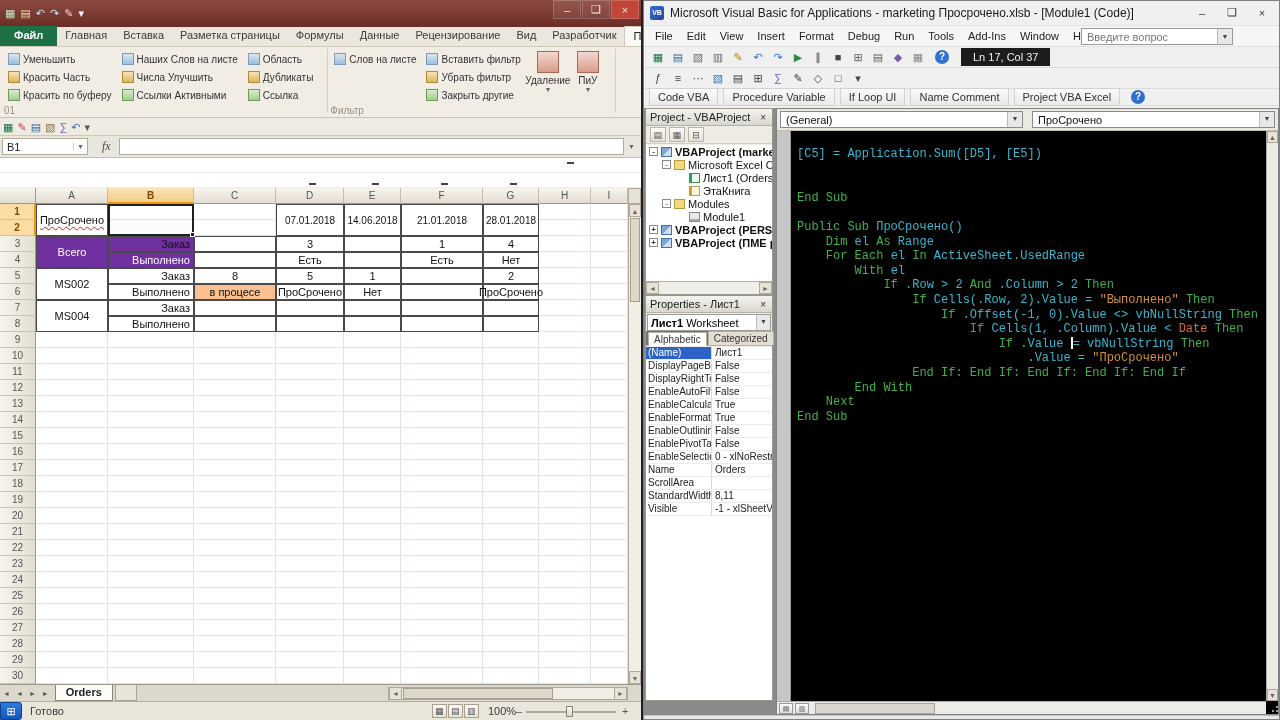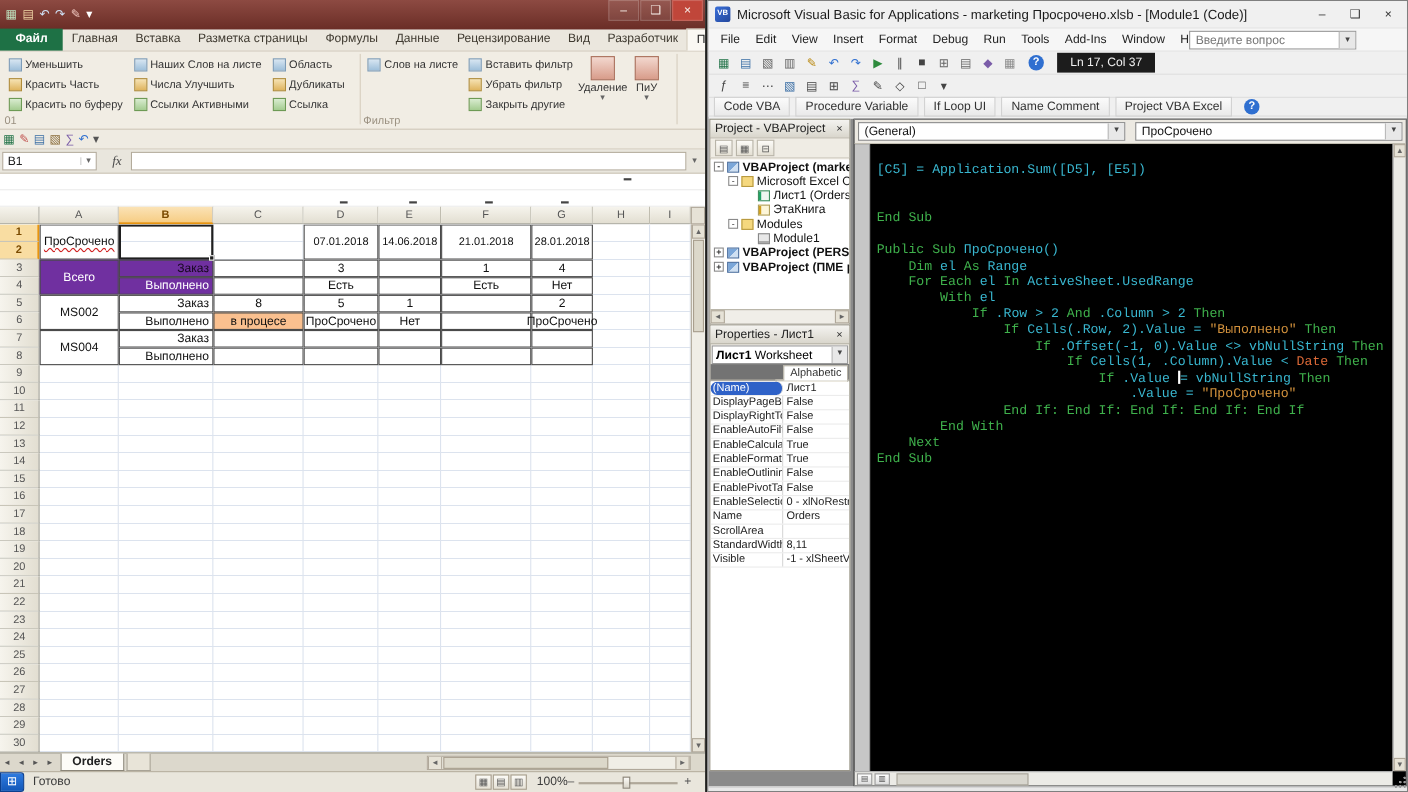--- a/index.html
+++ b/index.html
@@ -136,28 +136,28 @@
   .ti-proj{background:linear-gradient(135deg,#7ba7d9 50%,#cfe0f2 50%);border:1px solid #4a6e9e;}
   .ti-folder{background:#f5d87e;border:1px solid #b89a40;}
   .ti-sheet{background:#eef6f0;border:1px solid #3f8f5f;box-shadow:inset 2px 0 #21a366;}
   .ti-book{background:#fdf6d8;border:1px solid #b0a060;box-shadow:inset 2px 0 #d0a020;}
   .ti-module{background:#e8e8e8;border:1px solid #888;box-shadow:inset 0 -2px #aaa;}
   .proj-hscroll{position:absolute;left:0;right:0;bottom:0;height:13px;background:#f0eee8;border-top:1px solid #b4b0a4;display:flex;justify-content:space-between;}
   .proj-hscroll .hb{width:13px;font-size:7px;color:#666;text-align:center;line-height:12px;background:#e6e2d6;border:1px solid #b0a89a;}
 
   .prop-combo{height:17px;margin:1px 1px 0;background:#fff;border:1px solid #9a9a9a;display:flex;align-items:center;font-size:11px;padding-left:3px;white-space:nowrap;overflow:hidden;}
   .prop-combo .dd{margin-left:auto;width:14px;height:15px;background:#e8e8e8;border-left:1px solid #bbb;font-size:7px;text-align:center;line-height:14px;color:#444;flex:none;}
-  .prop-tabs{height:15px;display:flex;align-items:flex-end;padding-left:2px;background:#737373;border-bottom:1px solid #b4b0a4;flex-direction:column;}
+  .prop-tabs{height:15px;display:flex;align-items:flex-end;padding-left:2px;background:#737373;border-bottom:1px solid #b4b0a4;}
   .ptab{font-size:10px;color:#333;padding:1px 5px;border:1px solid #b4b0a4;border-bottom:none;background:#e2ded2;margin-right:1px;white-space:nowrap;}
   .ptab.active{background:#fff;position:relative;top:1px;}
   .pgrid{position:absolute;left:0;right:0;top:51px;bottom:0;background:#fff;overflow:hidden;}
   .prow{height:13px;display:flex;border-bottom:1px solid #ececec;font-size:10px;color:#222;}
   .pname{width:66px;flex:none;border-right:1px solid #d8d8d8;overflow:hidden;white-space:nowrap;padding-left:2px;line-height:12px;}
   .pval{flex:1;overflow:hidden;white-space:nowrap;padding-left:3px;line-height:12px;}
-  .prow.sel .pname{background:#2f62c8;color:#fff;border-radius:6px;}
+  .prow.sel .pname{background:#2f62c8;color:#fff;}
 
   .vb-code{position:absolute;left:132px;top:0;right:0;bottom:0;background:#000;border:1px solid #808080;}
   .code-combobar{position:absolute;left:0;right:0;top:0;height:22px;background:#ece9e2;border-bottom:1px solid #c0bcb0;display:flex;align-items:center;gap:9px;padding:0 3px;}
   .ccombo{flex:1;height:17px;background:#fff;border:1px solid #8a8a8a;font-size:11px;color:#111;display:flex;align-items:center;padding-left:5px;white-space:nowrap;overflow:hidden;}
   .ccombo .dd{margin-left:auto;width:15px;height:15px;background:#e8e8e8;border-left:1px solid #bbb;font-size:7px;text-align:center;line-height:14px;color:#444;flex:none;}
   .code-main{position:absolute;left:0;top:22px;right:12px;bottom:13px;display:flex;background:#000;}
   .code-margin{width:14px;background:#c6c6c6;border-right:1px solid #9a9a9a;flex:none;}
   .code-lines{flex:1;font-family:"Liberation Mono","DejaVu Sans Mono",monospace;font-size:12px;line-height:14.6px;padding:16px 0 0 6px;white-space:pre;overflow:hidden;color:#3fb14c;}
   .code-line{height:14.6px;}
   .tok-c{color:#39b7d0;}

